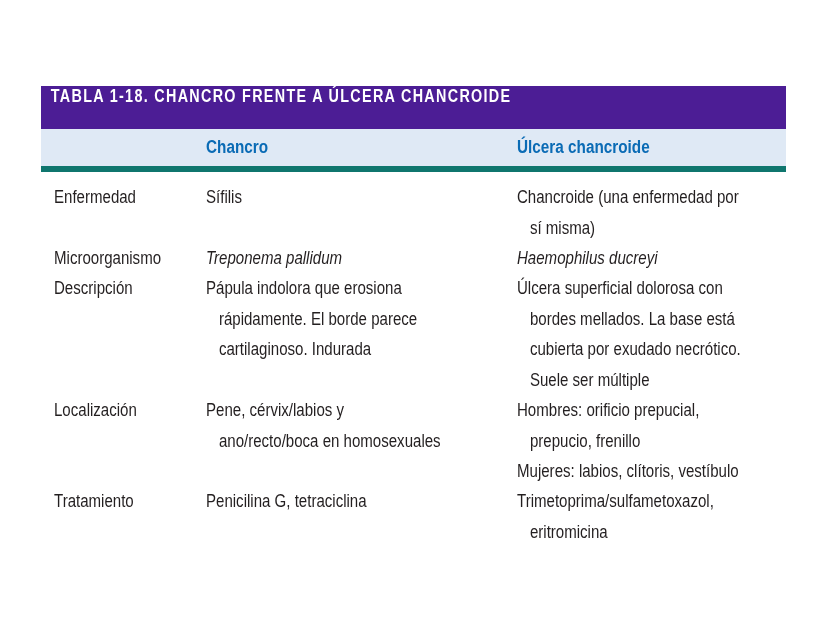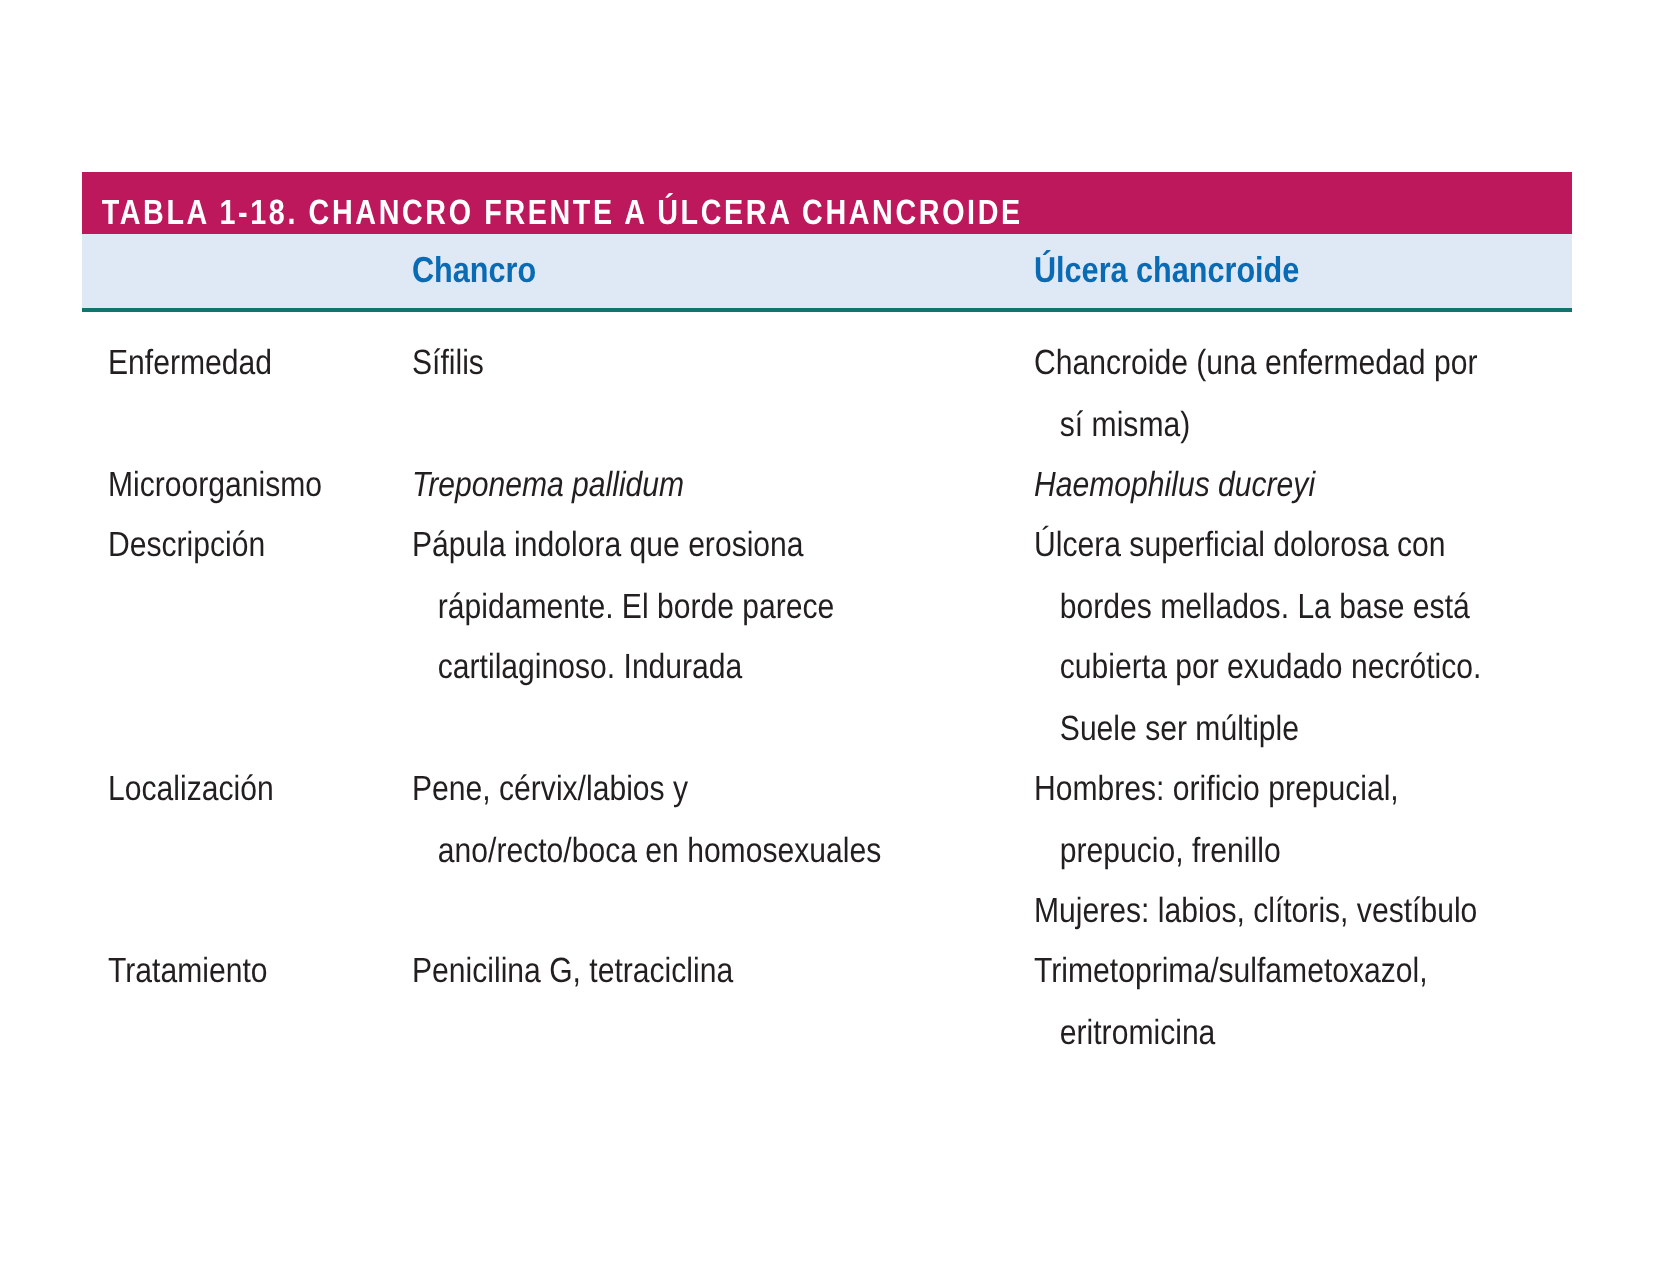--- a/index.html
+++ b/index.html
@@ -1,23 +1,23 @@
 <!DOCTYPE html>
 <html><head>
   <meta charset="utf-8">
   <style>
     html, body { margin: 0; padding: 0; background: #ffffff; }
     body { width: 829px; height: 640px; position: relative; overflow: hidden;
            font-family: "Liberation Sans", "DejaVu Sans", sans-serif; color: #231f20; }
     .table-wrap { position: absolute; left: 41px; top: 86px; width: 745px; }
-    .title-bar { background: #be185d; height: 31px; display: flex; align-items: flex-end; }
+    .title-bar { background: #4c1d95; height: 43px; display: flex; align-items: flex-start; }
     .title-bar .title { color: #ffffff; font-weight: bold; font-size: 17.5px;
            letter-spacing: 1.6px; padding-left: 12px; transform: scaleX(0.82);
            transform-origin: left center; white-space: nowrap; }
-    .col-header { background: #dfe9f5; height: 37px; border-bottom: 2px solid #0f766e;
+    .col-header { background: #dfe9f5; height: 37px; border-bottom: 6px solid #0f766e;
            position: relative; }
     .col-header span { position: absolute; top: 8px; color: #0a6bb5; font-weight: bold;
            font-size: 18px; transform: scaleX(0.85); transform-origin: left center; white-space: nowrap; }
     .rows { position: relative; }
     .row { position: absolute; left: 0; width: 745px; }
     .cell { position: absolute; top: 0; font-size: 17.5px; line-height: 30.5px;
             transform: scaleX(0.86); transform-origin: left top; white-space: nowrap; }
     .cell .line { display: block; }
     .cell .line.indent { padding-left: 15px; }
     .c0 { left: 13px; }

